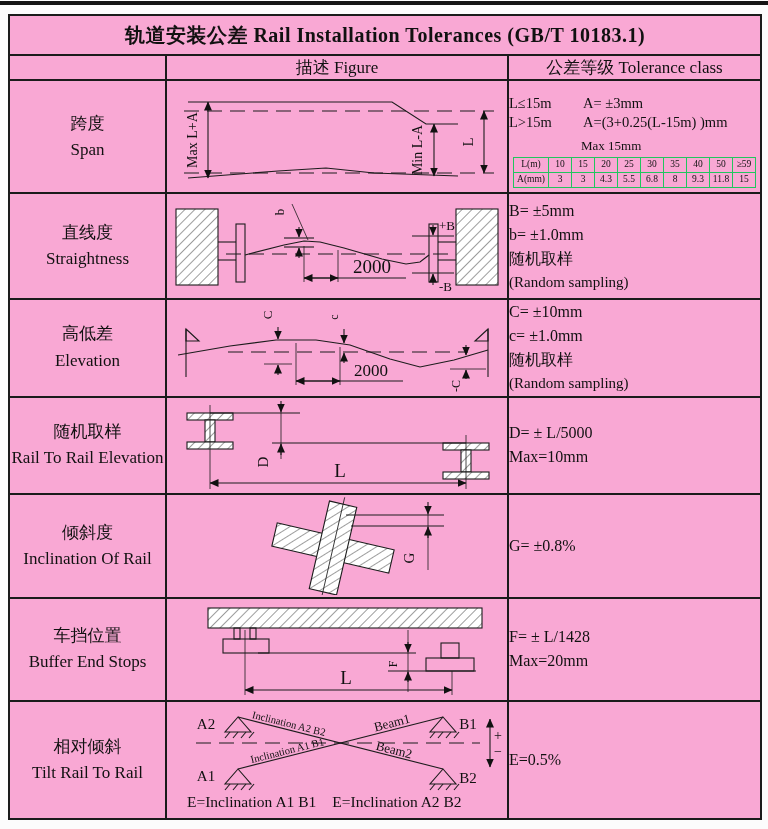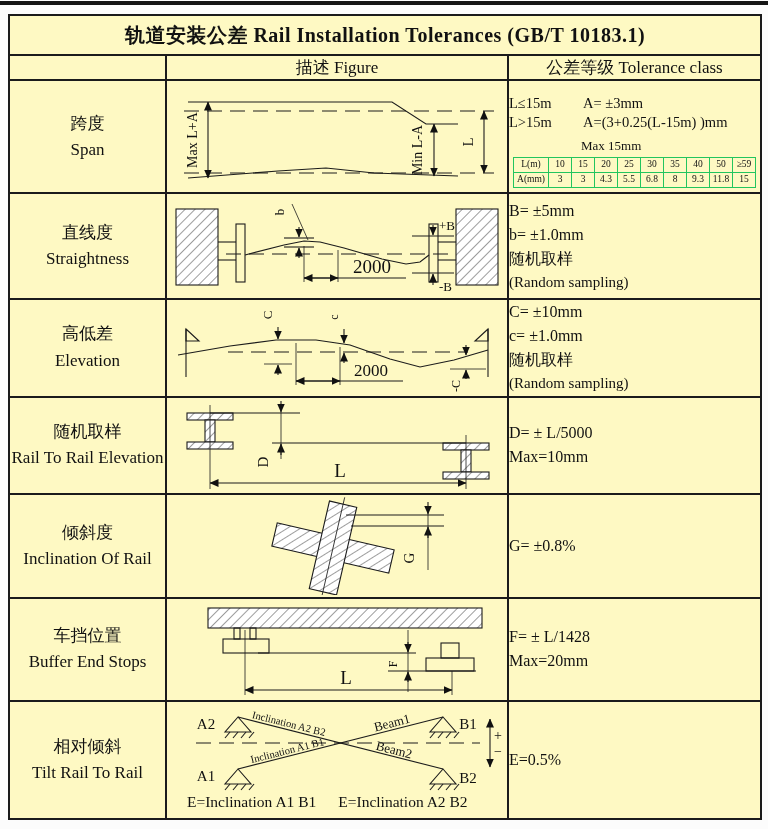--- a/index.html
+++ b/index.html
@@ -1,40 +1,40 @@
 <!DOCTYPE html>
 <html><head>
 <meta charset="utf-8">
 <style>
   html,body{margin:0;padding:0;}
   body{
     width:768px;height:829px;position:relative;background:#fcfcfc;
     font-family:"Liberation Serif","DejaVu Serif",serif;color:#111;
   }
   .top-rule{position:absolute;left:0;top:1px;width:768px;height:4px;background:#141414;}
-  .sheet{position:absolute;left:8px;top:14px;width:752px;height:806px;background:#fef9c3;}
+  .sheet{position:absolute;left:8px;top:14px;width:752px;height:806px;background:#f9a8d4;}
   table.main{width:752px;height:806px;border-collapse:collapse;table-layout:fixed;}
   table.main>tbody>tr>td{border:2px solid #1b1b1b;padding:0;vertical-align:middle;overflow:hidden;}
   tr.r-title{height:40px;}
   tr.r-head{height:21px;}
   tr.r1{height:108px;} tr.r2{height:105px;} tr.r3{height:97px;} tr.r4{height:97px;}
   tr.r5{height:103px;} tr.r6{height:103px;} tr.r7{height:117px;}
   .title-cell{text-align:center;font-size:20px;font-weight:bold;letter-spacing:.5px;}
   .head-cell{text-align:center;font-size:17px;}
   .label-cell{text-align:center;font-size:17px;line-height:1.55;padding:2px;}
   .tol-cell{padding:6px 4px 6px 13px;font-size:16px;line-height:1.5;}
   .fig-cell{text-align:center;}
   .fig-cell svg{display:block;margin:0 auto;}
   .tol-pair{display:flex;font-size:14.5px;line-height:1.35;}
   .tol-pair .cond{width:74px;flex:none;}
   .max-note{font-size:13px;margin:3px 0 2px 72px;}
   table.mini{border-collapse:collapse;margin-left:4px;}
   table.mini td{border:1px solid #22c55e;font-size:9.5px;text-align:center;padding:1px 2px;min-width:18px;line-height:1.25;}
   table.mini td:first-child{min-width:30px;}
-  .cap-row{display:flex;gap:22px;padding:0 0 2px 20px;font-size:15.5px;}
+  .cap-row{display:flex;gap:16px;padding:0 0 2px 20px;font-size:15.5px;}
   .ln{stroke:#1c1c1c;stroke-width:1.1;fill:none;}
   .thin{stroke-width:0.8;}
   .dash{stroke-dasharray:15 8;}
   .txt{fill:#111;stroke:none;font-family:"Liberation Serif","DejaVu Serif",serif;}
 </style>
 </head>
 <body>
 
 <svg width="0" height="0" style="position:absolute" aria-hidden="true">
   <defs>

